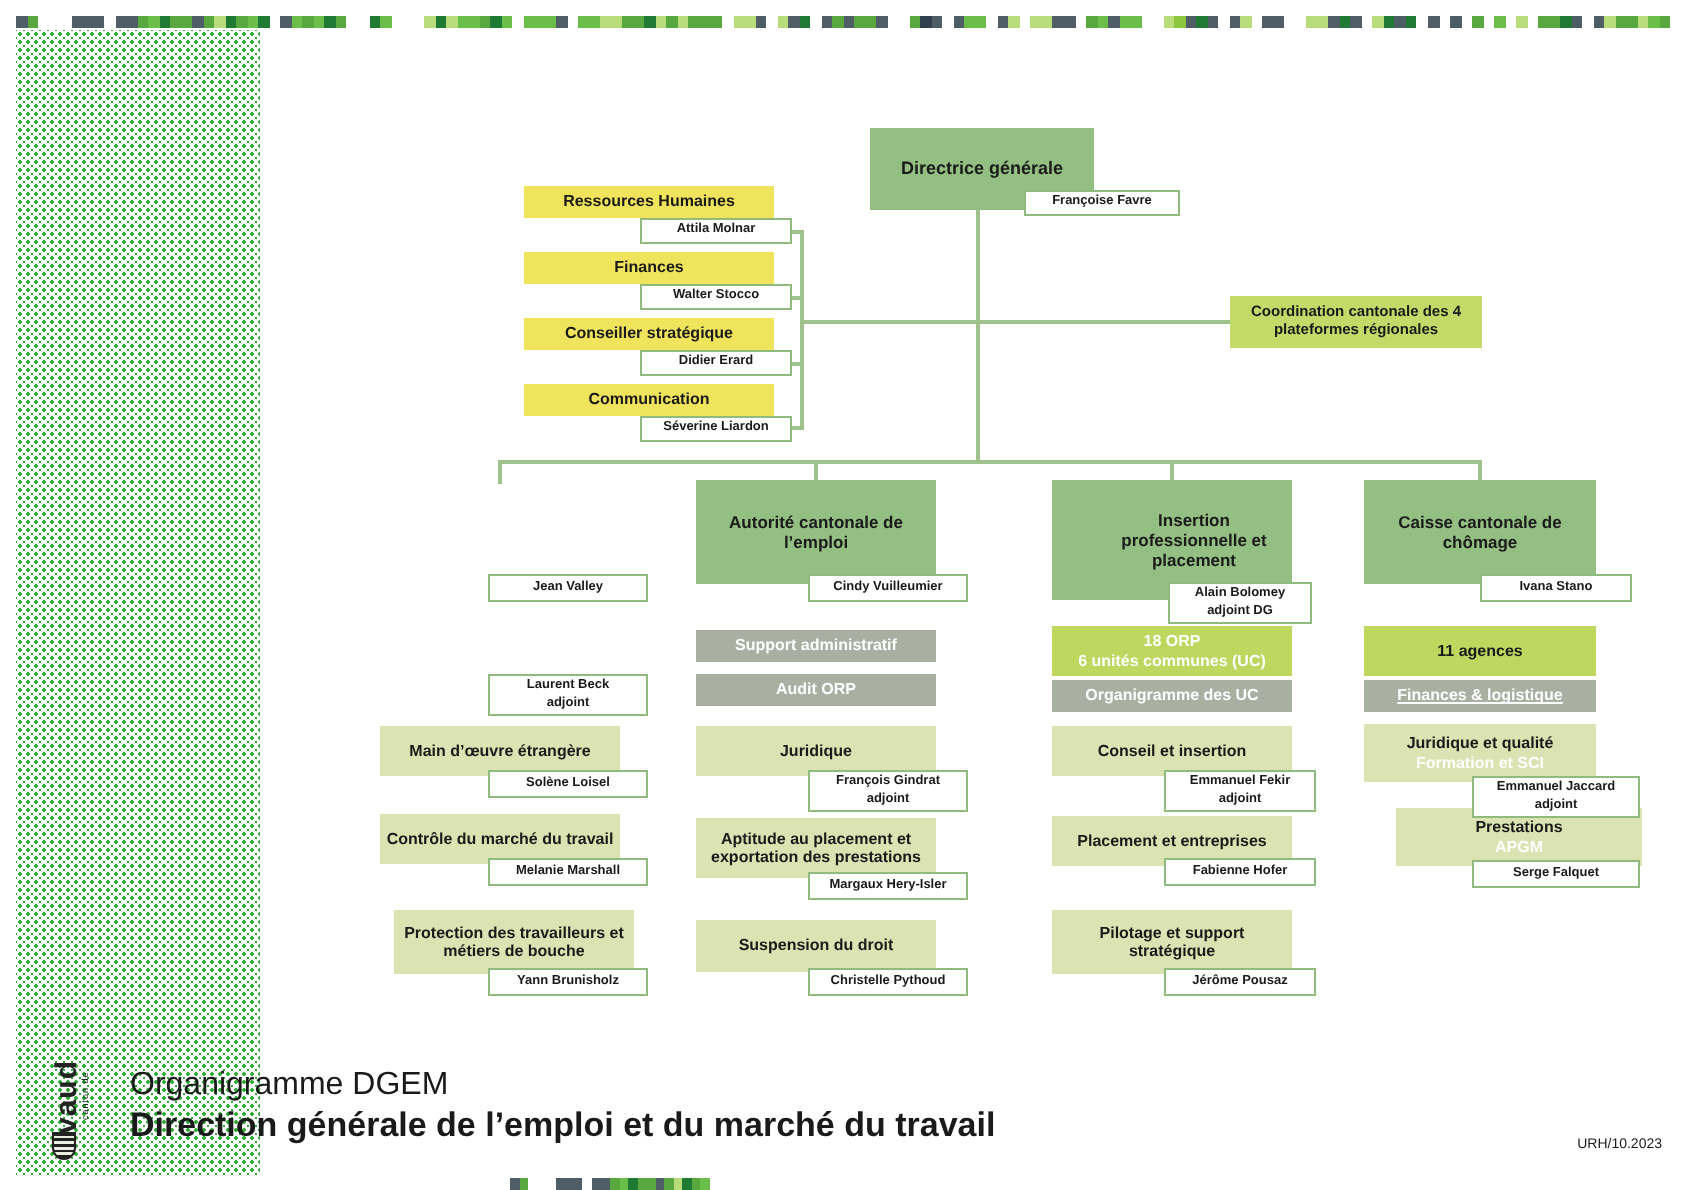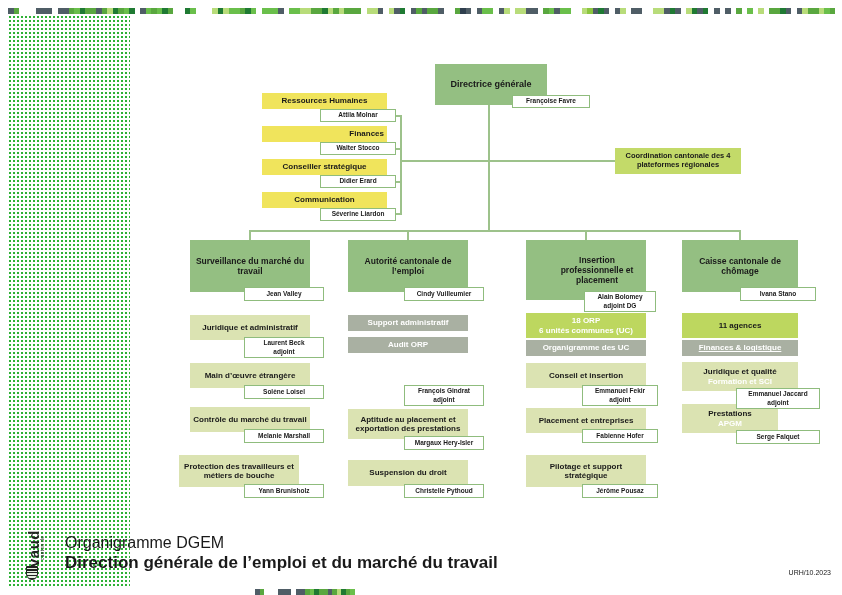--- a/index.html
+++ b/index.html
@@ -247,21 +247,21 @@
   <div class="nm" style="left:512px;top:95px;width:78px;height:13px;">
     <div>Françoise Favre</div>
   </div>
 
   <div class="box yl" style="left:262px;top:93px;width:125px;height:16px;">
     <span>Ressources Humaines</span>
   </div>
   <div class="nm" style="left:320px;top:109px;width:76px;height:13px;">
     <div>Attila Molnar</div>
   </div>
-  <div class="box yl" style="left:262px;top:126px;width:125px;height:16px;align-items:flex-end;">
+  <div class="box yl" style="left:262px;top:126px;width:125px;height:16px;">
     <span>Finances</span>
   </div>
   <div class="nm" style="left:320px;top:142px;width:76px;height:13px;">
     <div>Walter Stocco</div>
   </div>
   <div class="box yl" style="left:262px;top:159px;width:125px;height:16px;">
     <span>Conseiller stratégique</span>
   </div>
   <div class="nm" style="left:320px;top:175px;width:76px;height:13px;">
     <div>Didier Erard</div>
@@ -270,63 +270,60 @@
     <span>Communication</span>
   </div>
   <div class="nm" style="left:320px;top:208px;width:76px;height:13px;">
     <div>Séverine Liardon</div>
   </div>
 
   <div class="box co" style="left:615px;top:148px;width:126px;height:26px;">
     <span>Coordination cantonale des 4 plateformes régionales</span>
   </div>
 
-  <div class="box hdr" style="left:190px;top:240px;width:120px;height:52px;">
-    <span>Surveillance du marché du travail</span>
-  </div>
   <div class="nm" style="left:244px;top:287px;width:80px;height:14px;">
     <div>Jean Valley</div>
-  </div>
-  <div class="box lt" style="left:190px;top:315px;width:120px;height:25px;">
-    <span>Juridique et administratif</span>
   </div>
   <div class="nm" style="left:244px;top:337px;width:80px;height:21px;">
     <div>Laurent Beck</div>
     <div>adjoint</div>
   </div>
   <div class="box lt" style="left:190px;top:363px;width:120px;height:25px;">
     <span>Main d’œuvre étrangère</span>
   </div>
   <div class="nm" style="left:244px;top:385px;width:80px;height:14px;">
     <div>Solène Loisel</div>
   </div>
   <div class="box lt" style="left:190px;top:407px;width:120px;height:25px;">
     <span>Contrôle du marché du travail</span>
   </div>
   <div class="nm" style="left:244px;top:429px;width:80px;height:14px;">
     <div>Melanie Marshall</div>
   </div>
-  <div class="box lt" style="left:179px;top:455px;width:120px;height:32px;">
+  <div class="box lt" style="left:197px;top:455px;width:120px;height:32px;">
     <span>Protection des travailleurs et métiers de bouche</span>
   </div>
   <div class="nm" style="left:244px;top:484px;width:80px;height:14px;">
     <div>Yann Brunisholz</div>
   </div>
 
   <div class="box hdr" style="left:348px;top:240px;width:120px;height:52px;">
     <span>Autorité cantonale de l’emploi</span>
   </div>
   <div class="nm" style="left:404px;top:287px;width:80px;height:14px;">
     <div>Cindy Vuilleumier</div>
   </div>
   <div class="box gy" style="left:348px;top:315px;width:120px;height:16px;">
     <span>Support administratif</span>
   </div>
   <div class="box gy" style="left:348px;top:337px;width:120px;height:16px;">
     <span>Audit ORP</span>
+  </div>
+  <div class="box lt" style="left:348px;top:363px;width:120px;height:25px;">
+    <span>Juridique</span>
   </div>
   <div class="nm" style="left:404px;top:385px;width:80px;height:21px;">
     <div>François Gindrat</div>
     <div>adjoint</div>
   </div>
   <div class="box lt" style="left:348px;top:409px;width:120px;height:30px;">
     <span>Aptitude au placement et exportation des prestations</span>
   </div>
   <div class="nm" style="left:404px;top:436px;width:80px;height:14px;">
     <div>Margaux Hery-Isler</div>
@@ -385,21 +382,21 @@
     <span>Finances &amp; logistique</span>
   </div>
   <div class="box lt" style="left:682px;top:362px;width:116px;height:29px;">
     <span>Juridique et qualité</span>
     <span class="sub">Formation et SCI</span>
   </div>
   <div class="nm" style="left:736px;top:388px;width:84px;height:21px;">
     <div>Emmanuel Jaccard</div>
     <div>adjoint</div>
   </div>
-  <div class="box lt" style="left:682px;top:404px;width:96px;height:29px;">
+  <div class="box lt" style="left:698px;top:404px;width:123px;height:29px;">
     <span>Prestations</span>
     <span class="sub">APGM</span>
   </div>
   <div class="nm" style="left:736px;top:430px;width:84px;height:14px;">
     <div>Serge Falquet</div>
   </div>
 
   <div class="logo">
     <div class="logo-shield"></div>
     <div class="logo-text">

